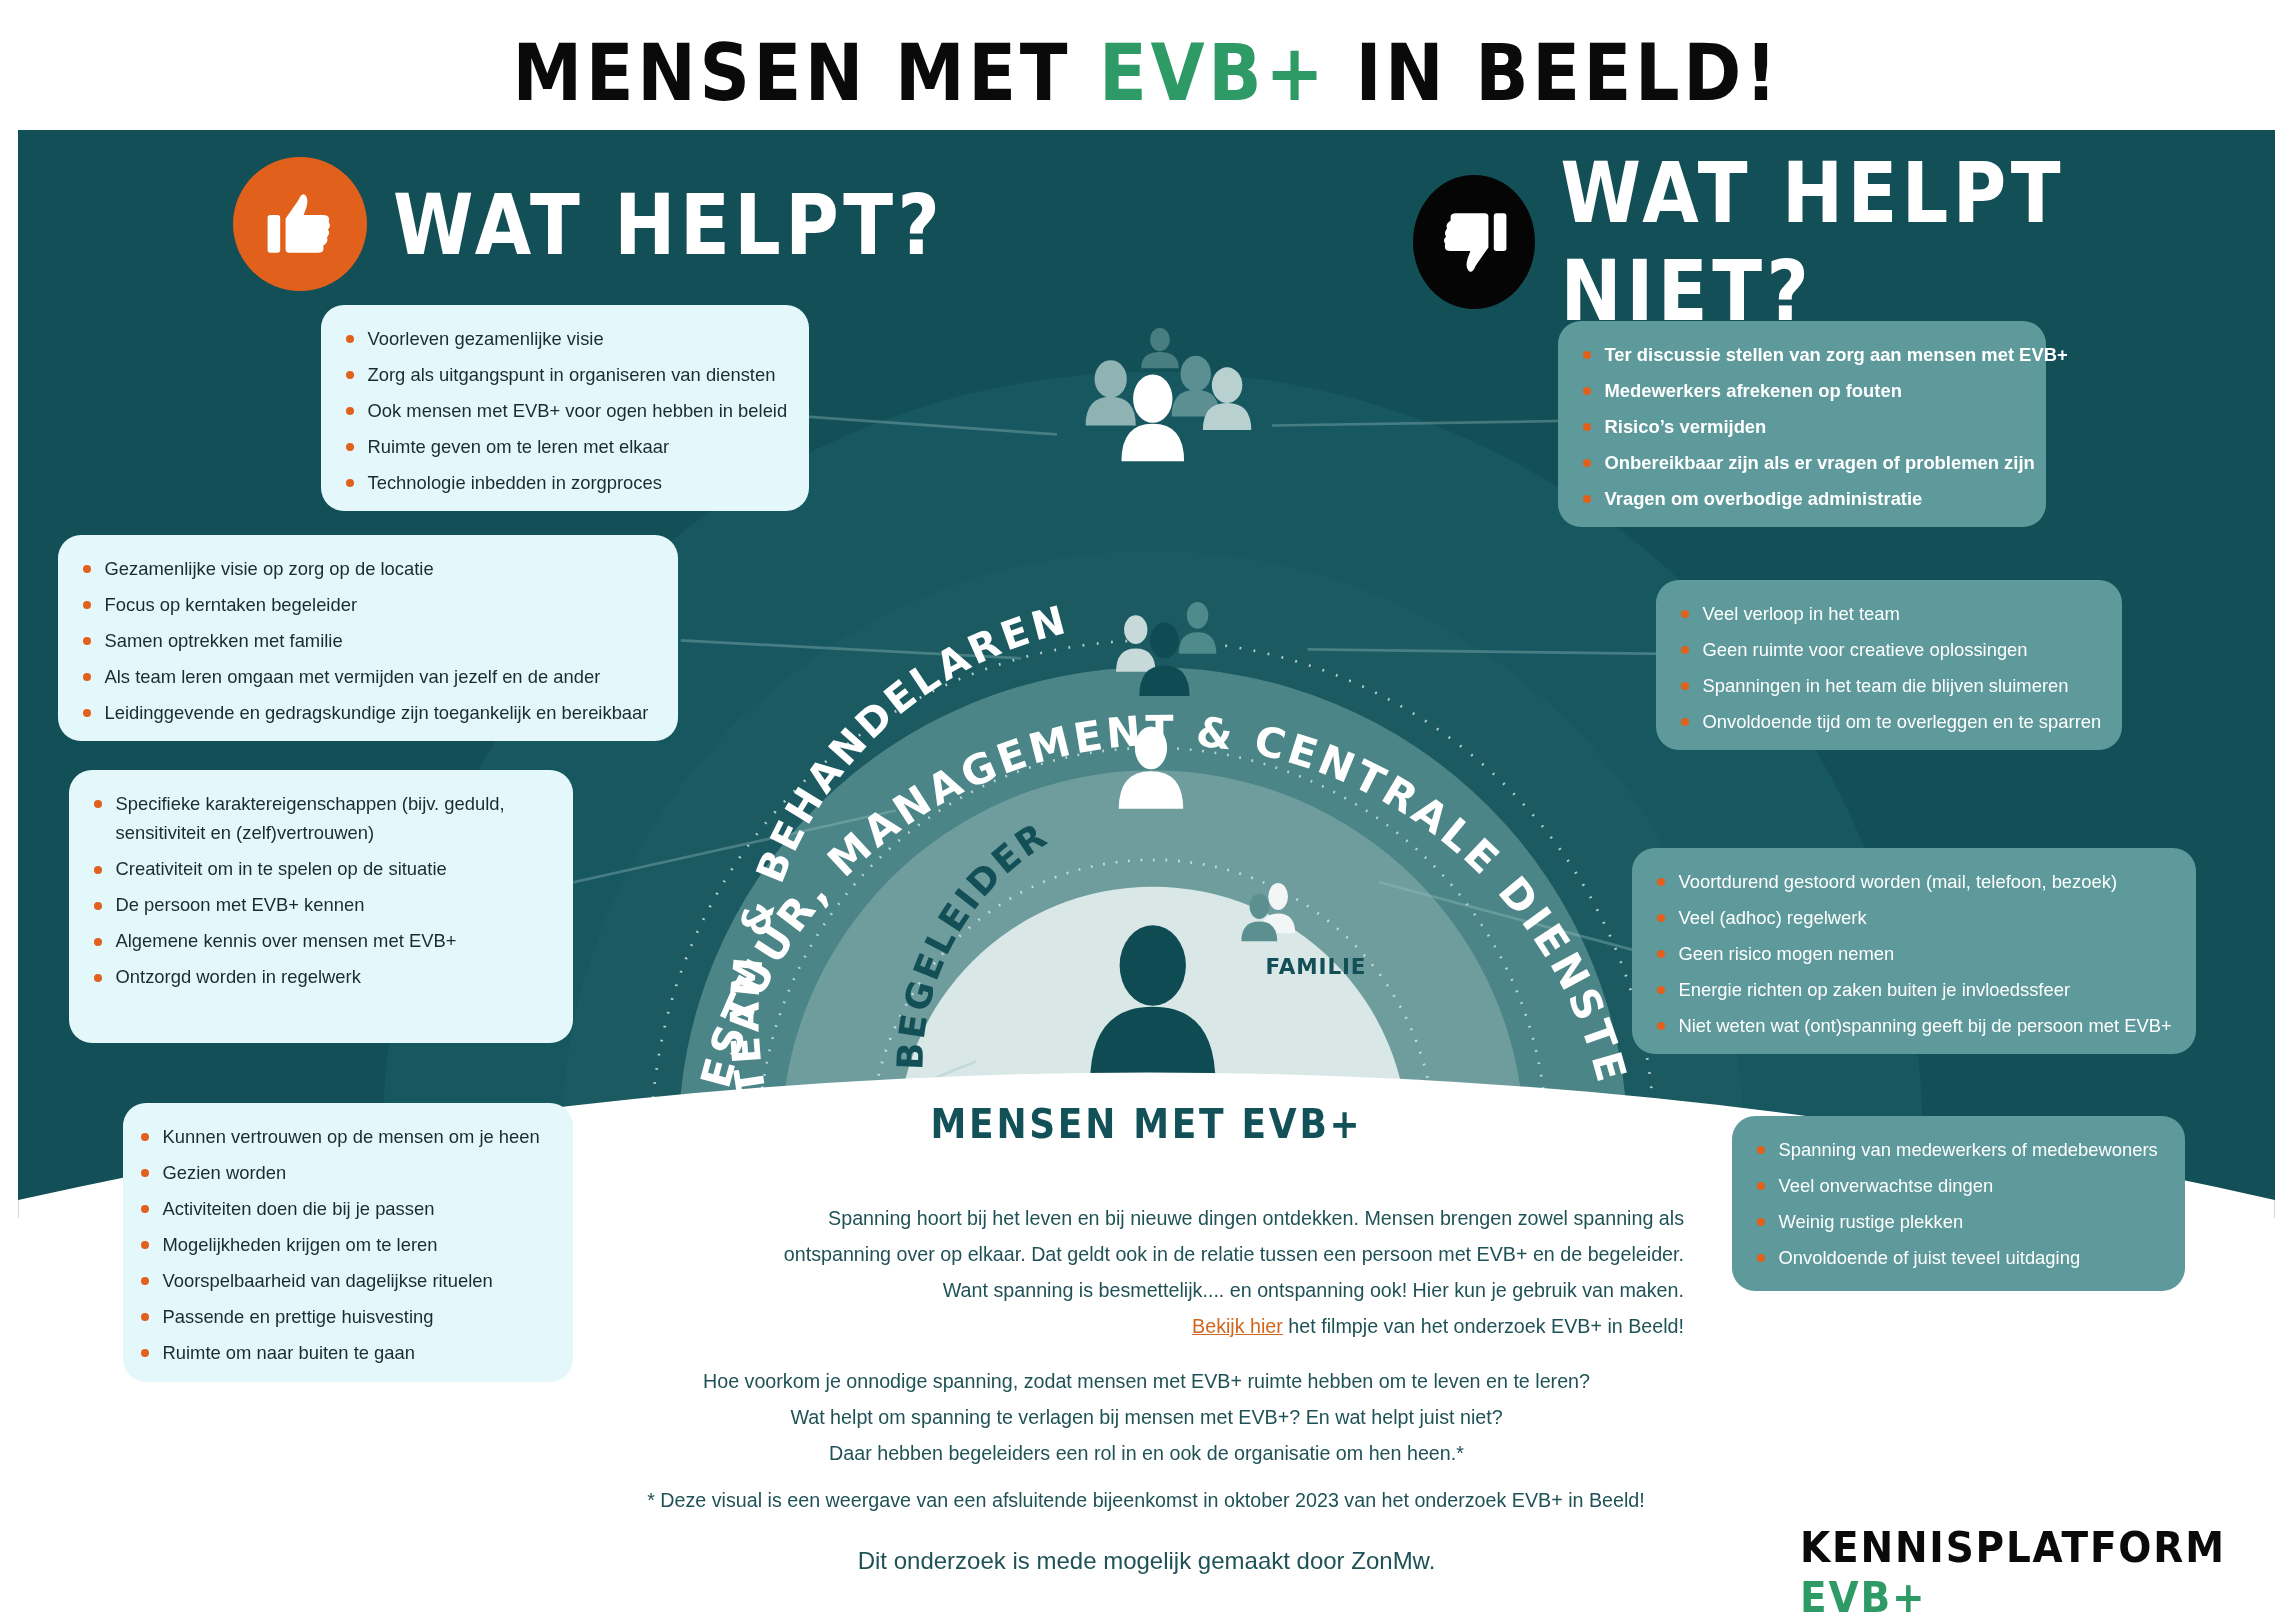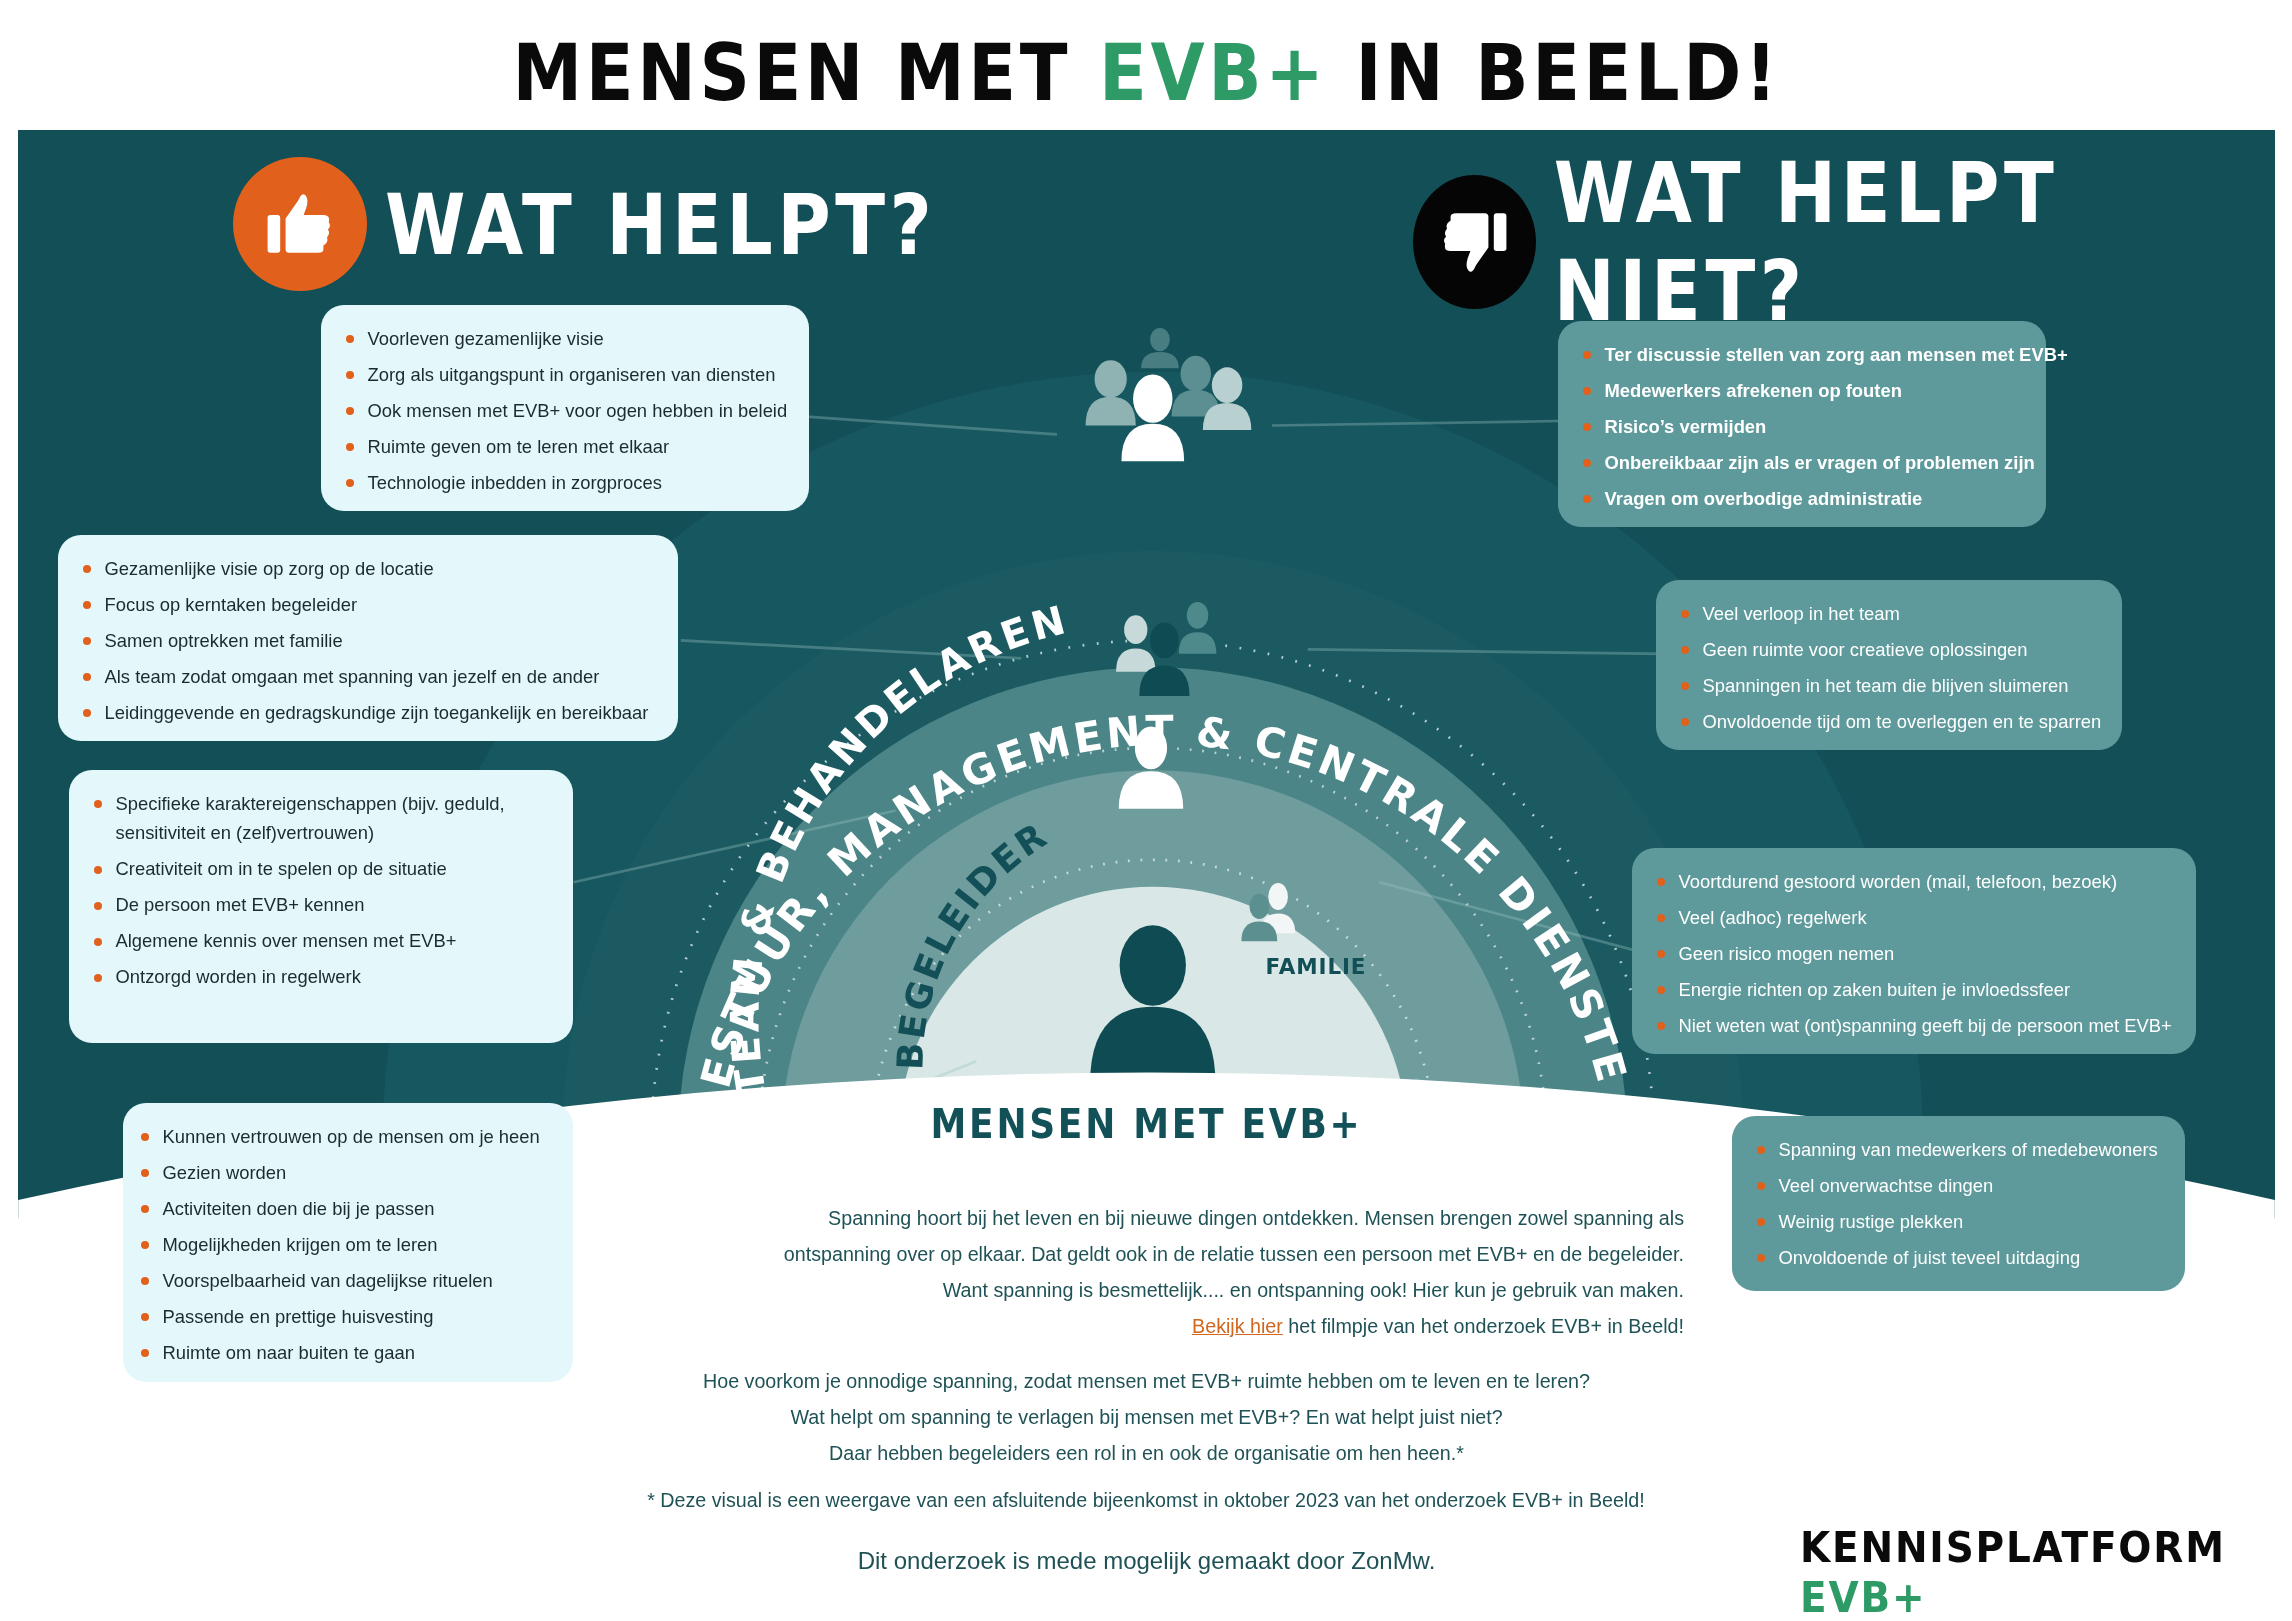--- a/index.html
+++ b/index.html
@@ -16,21 +16,21 @@
   }
   #title .accent { color: #2e9b67; }
 
   #panel {
     position: absolute; left: 18px; top: 130px; width: 2257px; height: 1088px;
     background: #134f57; overflow: hidden;
   }
   #diagram-svg { position: absolute; left: 0; top: 0; }
 
   .head {
-    position: absolute; display: flex; align-items: center; gap: 18px; justify-content: center;
+    position: absolute; display: flex; align-items: center; gap: 26px; justify-content: center;
   }
   .head-circle {
     width: 134px; height: 134px; border-radius: 50%;
     display: flex; align-items: center; justify-content: center;
   }
   .head-title {
     font-size: 73px; color: #ffffff; transform: scaleY(1.15); letter-spacing: 4.5px;
   }
 
   .box {
@@ -216,21 +216,21 @@
       <li>Ruimte geven om te leren met elkaar</li>
       <li>Technologie inbedden in zorgproces</li>
     </ul>
   </div>
 
   <div class="box help" style="left:40px; top:405px; width:620px; height:206px;">
     <ul>
       <li>Gezamenlijke visie op zorg op de locatie</li>
       <li>Focus op kerntaken begeleider</li>
       <li>Samen optrekken met familie</li>
-      <li>Als team zodat omgaan met spanning van jezelf en de ander</li>
+      <li>Als team leren omgaan met vermijden van jezelf en de ander</li>
       <li>Leidinggevende en gedragskundige zijn toegankelijk en bereikbaar</li>
     </ul>
   </div>
 
   <div class="box help" style="left:51px; top:640px; width:504px; height:273px;">
     <ul>
       <li class="wrap">Specifieke karaktereigenschappen (bijv. geduld, sensitiviteit en (zelf)vertrouwen)</li>
       <li>Creativiteit om in te spelen op de situatie</li>
       <li>De persoon met EVB+ kennen</li>
       <li>Algemene kennis over mensen met EVB+</li>

